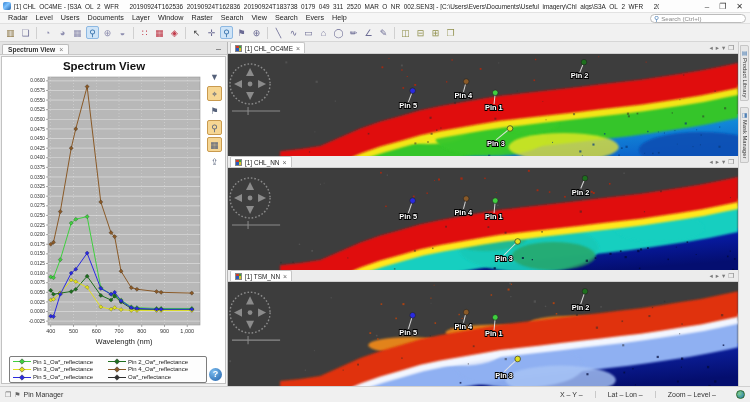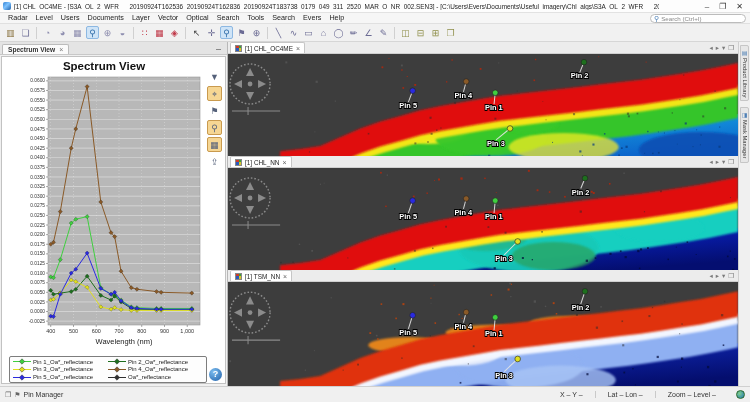--- a/index.html
+++ b/index.html
@@ -91,24 +91,24 @@
     </div>
   </div>
 
   <div class="menubar">
     <div id="menu-items">
         <span class="menu-item">Radar</span>
         <span class="menu-item">Level</span>
         <span class="menu-item">Users</span>
         <span class="menu-item">Documents</span>
         <span class="menu-item">Layer</span>
-        <span class="menu-item">Vector</span>
-        <span class="menu-item">Optical</span>
+        <span class="menu-item">Window</span>
+        <span class="menu-item">Raster</span>
         <span class="menu-item">Search</span>
-        <span class="menu-item">Tools</span>
+        <span class="menu-item">View</span>
         <span class="menu-item">Search</span>
         <span class="menu-item">Evers</span>
         <span class="menu-item">Help</span>
       </div>
     <div class="searchbox">
       <span class="sicon">⚲</span>
       <span class="stext">Search (Ctrl+I)</span>
     </div>
   </div>
 

